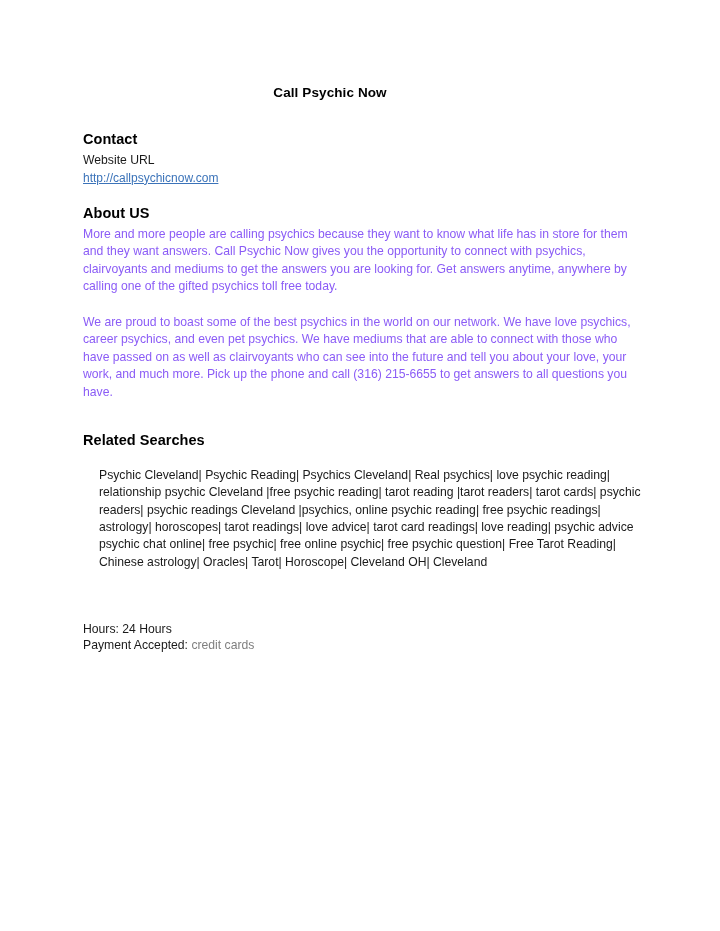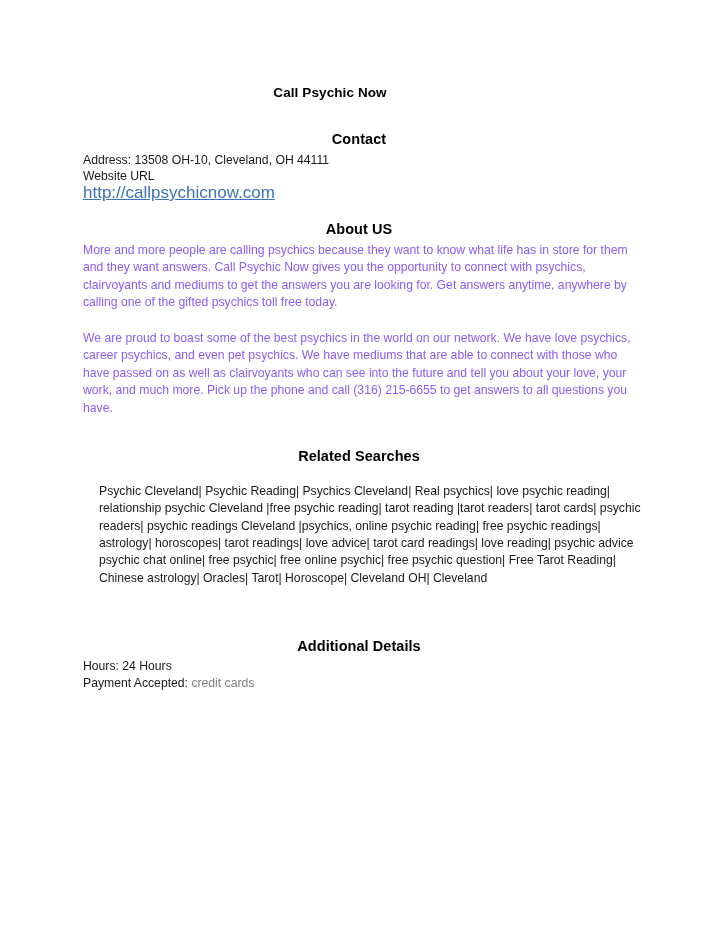--- a/index.html
+++ b/index.html
@@ -38,41 +38,40 @@
   .section {
     margin: 0;
   }
   .section-heading {
     font-size: 14.5px;
     font-weight: bold;
     color: #000000;
     line-height: 1.35;
     margin: 0 0 2px 0;
     letter-spacing: 0.05px;
-    text-align: center;
   }
   .line {
     font-size: 12.2px;
     line-height: 16.2px;
     color: #1a1a1a;
     margin: 0;
     white-space: nowrap;
   }
   .para {
     font-size: 12.2px;
     line-height: 17.6px;
     color: #8b5cf6;
     margin: 0;
     text-align: left;
   }
   .para + .para {
     margin-top: 17.6px;
   }
   .link {
-    font-size: 17px;
+    font-size: 12px;
     line-height: 16.2px;
     color: #3b73b9;
     display: inline-block;
   }
   .sect-gap-contact { height: 18px; }
   .sect-gap-about { height: 30px; }
   .sect-gap-related { height: 34px; }
   .keywords {
     font-size: 12.2px;
     line-height: 17.3px;
@@ -90,21 +89,20 @@
 <body>
 
 <div class="page">
 
   <div class="doc-title">Call Psychic Now</div>
 
   <div class="content">
 
     <div class="section">
       <div class="section-heading">Contact</div>
-      <div class="line">Address: 13508 OH-10, Cleveland, OH 44111</div>
       <div class="line">Website URL</div>
       <a class="link" href="#">http://callpsychicnow.com</a>
     </div>
 
     <div class="sect-gap-contact"></div>
 
     <div class="section">
       <div class="section-heading">About US</div>
       <p class="para about-body">More and more people are calling psychics because they want to know what life has in store for them and they want answers. Call Psychic Now gives you the opportunity to connect with psychics, clairvoyants and mediums to get the answers you are looking for. Get answers anytime, anywhere by calling one of the gifted psychics toll free today.</p>
       <p class="para about-body">We are proud to boast some of the best psychics in the world on our network. We have love psychics, career psychics, and even pet psychics. We have mediums that are able to connect with those who have passed on as well as clairvoyants who can see into the future and tell you about your love, your work, and much more. Pick up the phone and call (316) 215-6655 to get answers to all questions you have.</p>
@@ -113,19 +111,18 @@
     <div class="sect-gap-about"></div>
 
     <div class="section">
       <div class="section-heading">Related Searches</div>
       <p class="keywords">Psychic Cleveland| Psychic Reading| Psychics Cleveland| Real psychics| love psychic reading| relationship psychic Cleveland |free psychic reading| tarot reading |tarot readers| tarot cards| psychic readers| psychic readings Cleveland |psychics, online psychic reading| free psychic readings| astrology| horoscopes| tarot readings| love advice| tarot card readings| love reading| psychic advice psychic chat online| free psychic| free online psychic| free psychic question| Free Tarot Reading| Chinese astrology| Oracles| Tarot| Horoscope| Cleveland OH| Cleveland</p>
     </div>
 
     <div class="sect-gap-related"></div>
 
     <div class="section">
-      <div class="section-heading">Additional Details</div>
       <div class="line">Hours: 24 Hours</div>
       <div class="line"><span>Payment Accepted:</span><span class="muted"> <span>credit cards</span></span></div>
     </div>
 
   </div>
 </div>
 
 </body></html>

